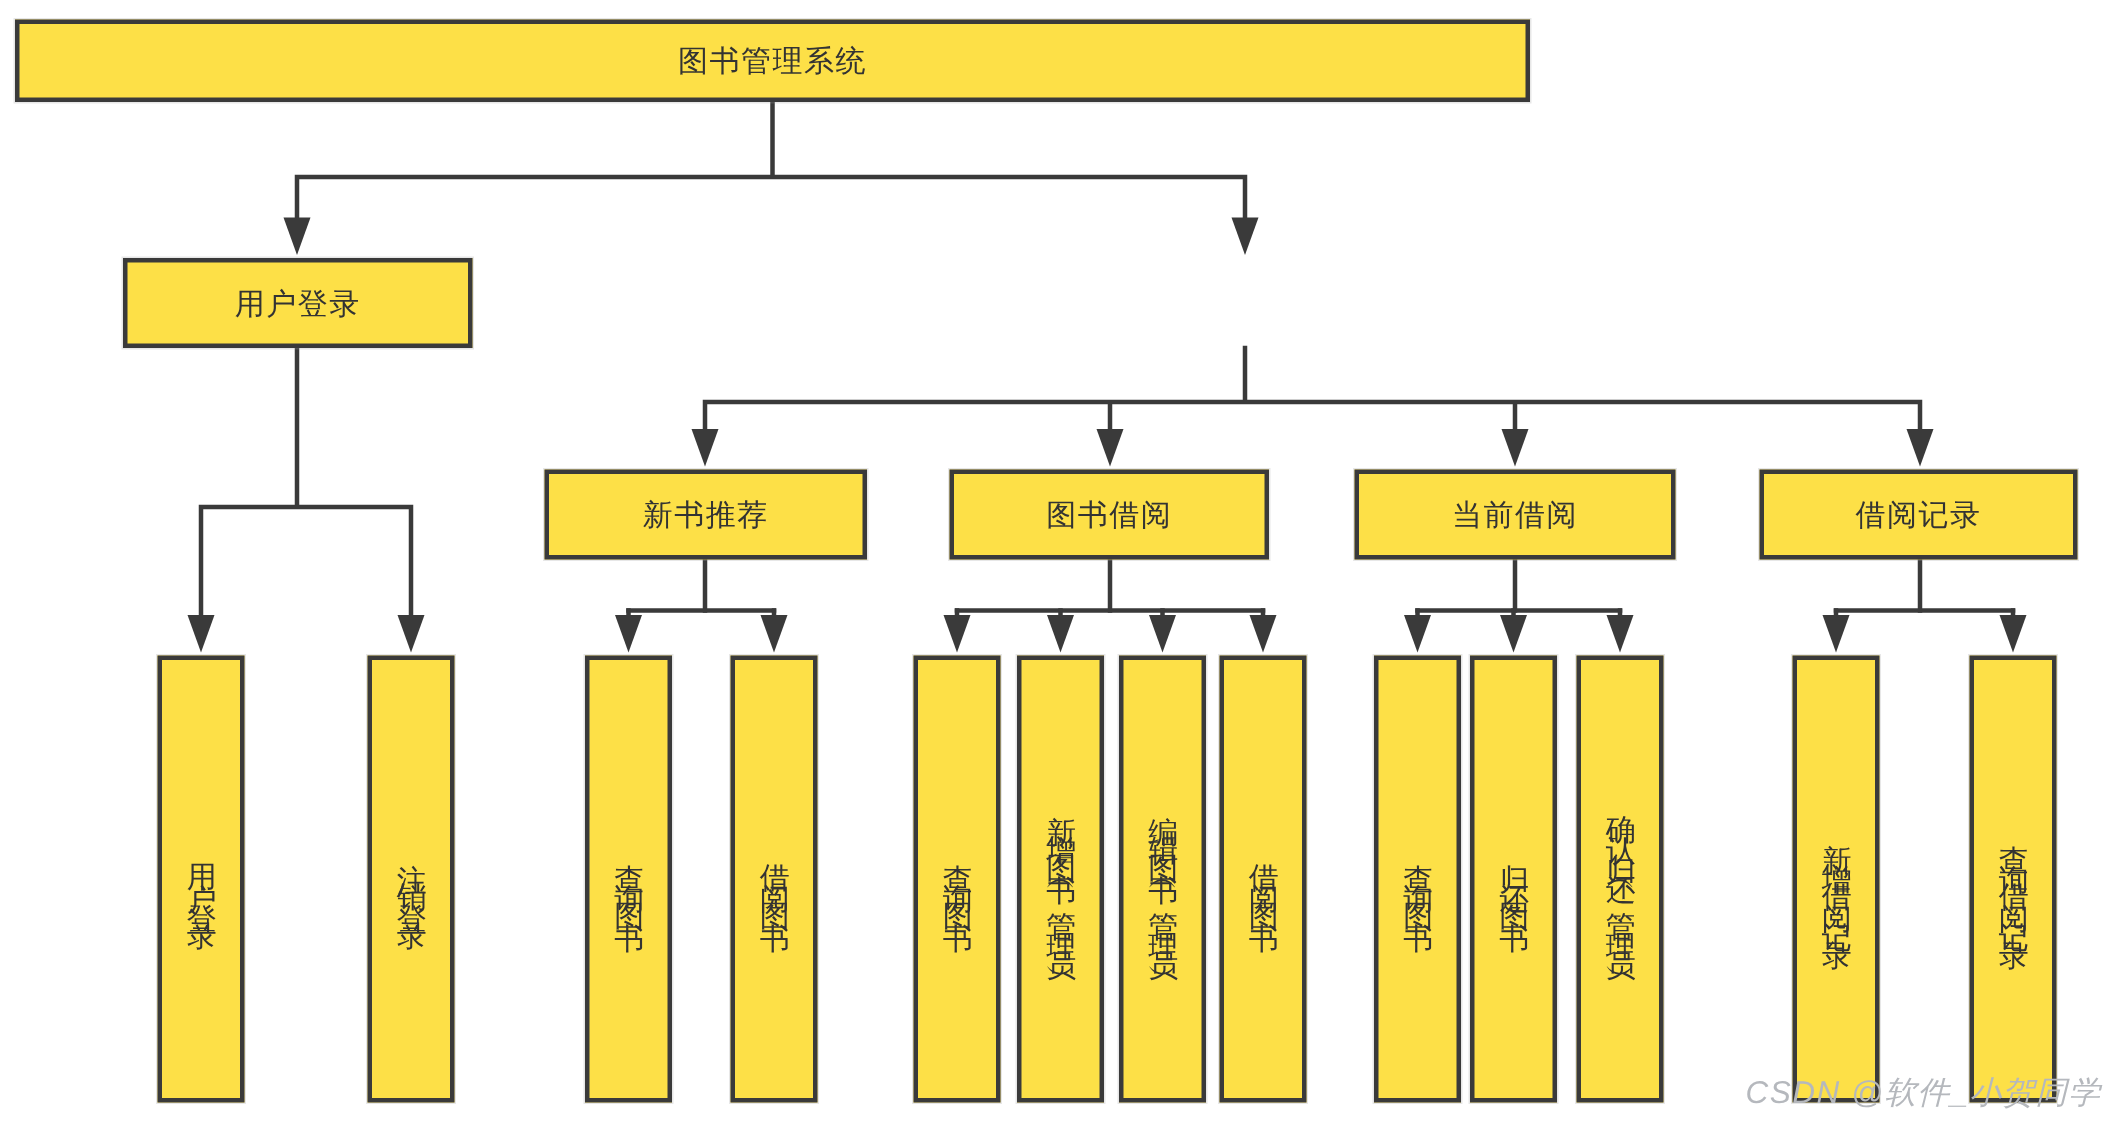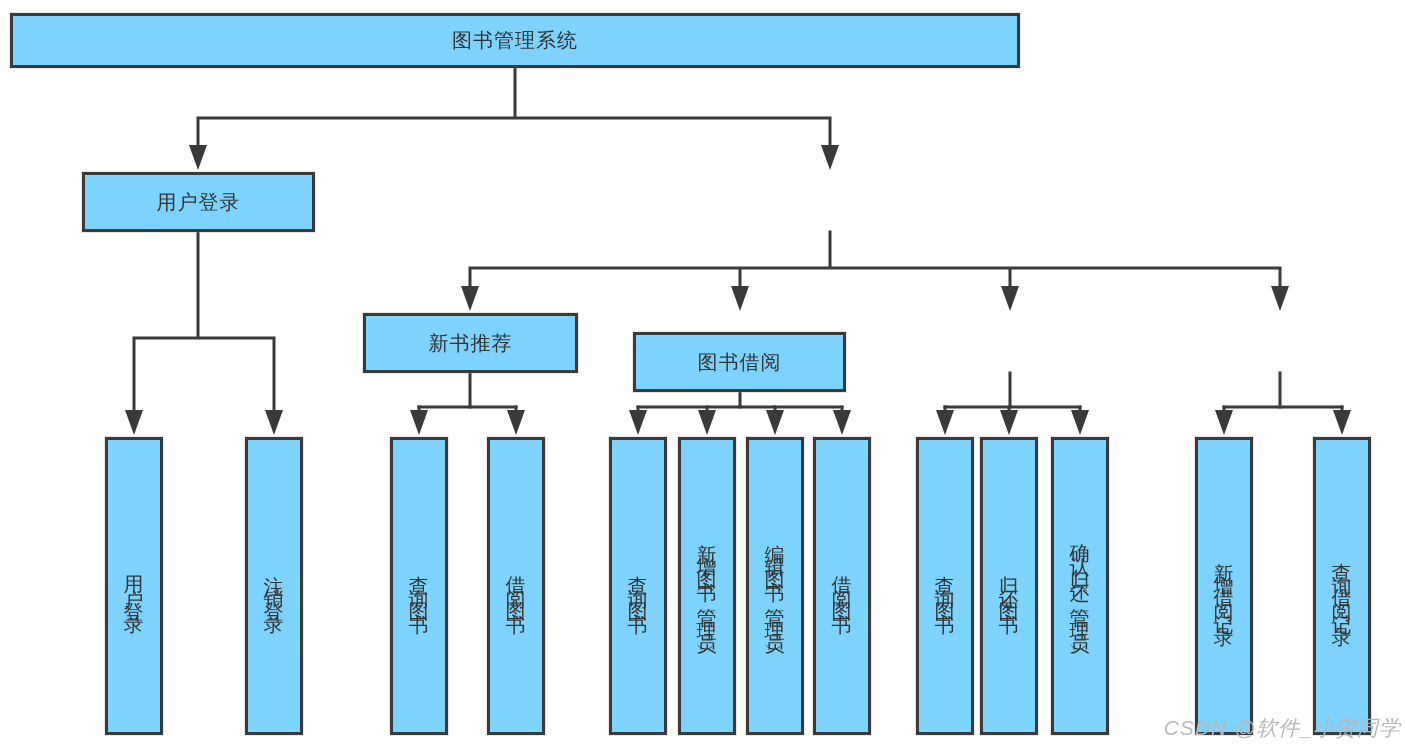--- a/index.html
+++ b/index.html
@@ -3,21 +3,21 @@
 <meta charset="utf-8">
 <style>
   html,body{margin:0;padding:0;background:#fff;}
   .canvas{
     position:relative;width:1405px;height:747px;background:#ffffff;
     font-family:"Liberation Sans","DejaVu Sans",sans-serif;overflow:hidden;
   }
   svg.wires{position:absolute;left:0;top:0;width:1405px;height:747px;}
   .cline{stroke:#3a3a3a;stroke-width:3;fill:none;stroke-linecap:square;}
   .box{
-    position:absolute;background:#7dd3fc;border:3px solid #3a3a3a;box-sizing:border-box;
+    position:absolute;background:#fde047;border:3px solid #3a3a3a;box-sizing:border-box;
     display:flex;align-items:center;justify-content:center;
     color:#333;font-size:20px;box-shadow:0 0 0 1px rgba(160,160,160,.25);
   }
   .h span{letter-spacing:1px;white-space:nowrap;}
   .v{top:437px;width:58px;height:298px;}
   .v span{
     writing-mode:vertical-rl;text-orientation:mixed;
     letter-spacing:13px;line-height:1;
   }
   .watermark{
@@ -70,22 +70,28 @@
     <span>图书管理系统</span>
   </div>
 
   <div class="box h" style="left: 82px; top: 172px; width: 233px; height: 60px; border-color: rgb(58, 58, 58); color: rgb(51, 51, 51);">
     <span>用户登录</span>
   </div>
 
   <div class="box h" style="left: 363px; top: 313px; width: 215px; height: 60px; border-color: rgb(58, 58, 58); color: rgb(51, 51, 51);">
     <span>新书推荐</span>
   </div>
-  <div class="box h" style="left: 633px; top: 313px; width: 213px; height: 60px; border-color: rgb(58, 58, 58); color: rgb(51, 51, 51); margin-top: 19px;">
+  <div class="box h" style="left: 633px; top: 313px; width: 213px; height: 60px; border-color: rgb(58, 58, 58); color: rgb(51, 51, 51);">
     <span>图书借阅</span>
+  </div>
+  <div class="box h" style="left: 903px; top: 313px; width: 214px; height: 60px; border-color: rgb(58, 58, 58); color: rgb(51, 51, 51);">
+    <span>当前借阅</span>
+  </div>
+  <div class="box h" style="left: 1173px; top: 313px; width: 212px; height: 60px; border-color: rgb(58, 58, 58); color: rgb(51, 51, 51);">
+    <span>借阅记录</span>
   </div>
 
   <div class="box v" style="left: 105px; border-color: rgb(58, 58, 58); color: rgb(51, 51, 51);">
     <span>用户登录</span>
     </div>
   <div class="box v" style="left: 245px; border-color: rgb(58, 58, 58); color: rgb(51, 51, 51);">
     <span>注销登录</span>
     </div>
   <div class="box v" style="left: 390px; border-color: rgb(58, 58, 58); color: rgb(51, 51, 51);">
     <span>查询图书</span>

